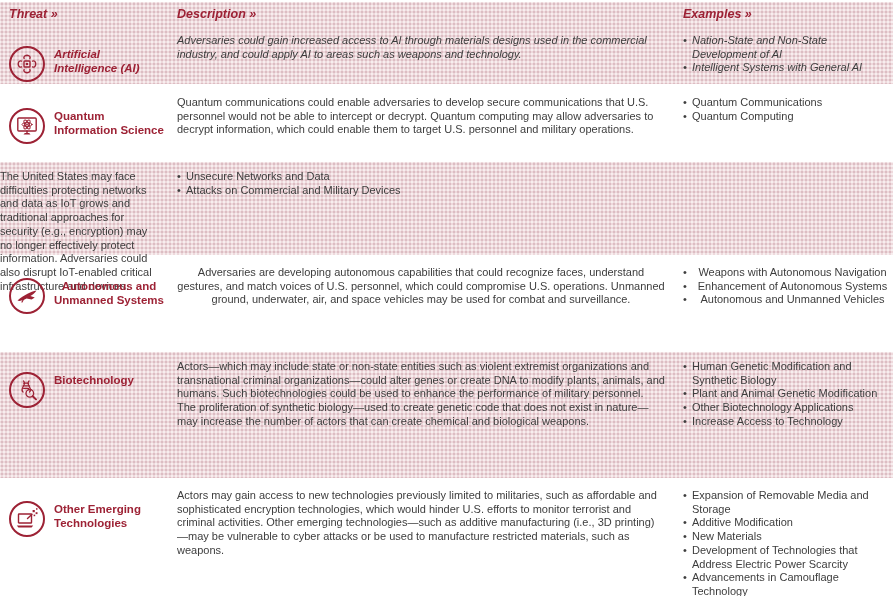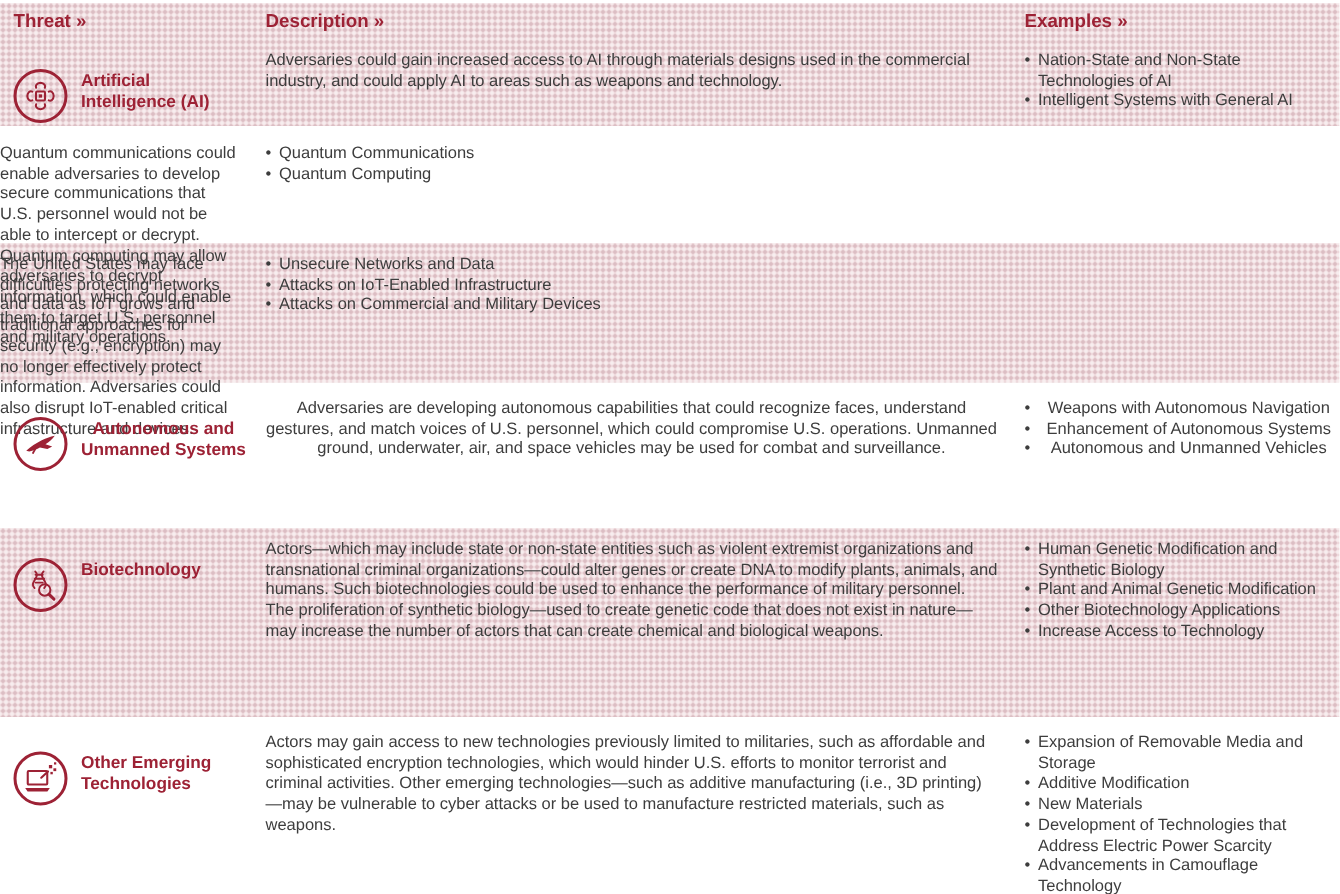--- a/index.html
+++ b/index.html
@@ -10,21 +10,21 @@
   }
   .grid-row{display:grid;grid-template-columns:177px 506px 210px;}
   .pink{
     background-color:#eed9dc;
     background-image:
       radial-gradient(rgba(172,116,130,.28) 1px, transparent 1.2px),
       radial-gradient(rgba(255,255,255,.55) 1px, transparent 1.2px);
     background-size:4px 4px,4px 4px;
     background-position:0 0,2px 2px;
   }
-  .band1{margin-top:2px;margin-bottom:4px;}
+  .band1{margin-top:2px;margin-bottom:4px;font-style:italic;}
   .hdr{height:24px;align-items:center;}
   .hdr .hcell{font-weight:bold;font-size:12.5px;color:#9d2235;}
   .hdr .c1{padding-left:9px;}
   .r-ai{height:58px;}
   .r-quantum{height:74px;}
   .r-iot{height:93px;margin-bottom:3px;}
   .r-auto{height:94px;text-align:center;}
   .r-bio{height:126px;margin-bottom:3px;}
   .r-other{height:115px;}
   .threat-cell{display:flex;align-items:flex-start;padding:20px 4px 0 9px;}
@@ -64,47 +64,62 @@
           <path d="M12 3.2c-2.6.2-3.6 1.8-2.9 3.3M12 3.2c2.6.2 3.6 1.8 2.9 3.3M3.2 12c.2-2.6 1.8-3.6 3.3-2.9M3.2 12c.2 2.6 1.8 3.6 3.3 2.9M20.8 12c-.2-2.6-1.8-3.6-3.3-2.9M20.8 12c-.2 2.6-1.8 3.6-3.3 2.9M12 20.8c-2.6-.2-3.6-1.8-2.9-3.3M12 20.8c2.6-.2 3.6-1.8 2.9-3.3"></path>
         </svg>
       </span>
       <h3 class="threat-title">Artificial Intelligence (AI)</h3>
     </div>
     <div class="desc-cell">
       <p>Adversaries could gain increased access to AI through materials designs used in the commercial industry, and could apply AI to areas such as weapons and technology.</p>
     </div>
     <div class="ex-cell">
       <ul class="ex">
-          <li>Nation-State and Non-State Technologies of AI</li>
+          <li>Nation-State and Non-State Development of AI</li>
           <li>Intelligent Systems with General AI</li>
         </ul>
     </div>
   </div>
 </div>
 
 <div class="grid-row r-quantum">
+  <div class="threat-cell">
+    <span class="badge">
+      <svg width="24" height="24" viewBox="0 0 24 24" fill="none" stroke="#9d2235" stroke-width="1.4" stroke-linecap="round">
+        <rect x="2.8" y="4" width="18.4" height="13" rx="1"></rect>
+        <path d="M12 17v2"></path>
+        <path d="M8.5 20.6h7l-1.3-1.6h-4.4z" fill="#9d2235" stroke="none"></path>
+        <g stroke-width="1">
+          <ellipse cx="12" cy="10.5" rx="5" ry="1.9"></ellipse>
+          <ellipse cx="12" cy="10.5" rx="5" ry="1.9" transform="rotate(60 12 10.5)"></ellipse>
+          <ellipse cx="12" cy="10.5" rx="5" ry="1.9" transform="rotate(-60 12 10.5)"></ellipse>
+          <circle cx="12" cy="10.5" r="0.9" fill="#9d2235" stroke="none"></circle>
+        </g>
+      </svg>
+    </span>
+    <h3 class="threat-title">Quantum Information Science</h3>
+  </div>
   <div class="desc-cell">
     <p>Quantum communications could enable adversaries to develop secure communications that U.S. personnel would not be able to intercept or decrypt. Quantum computing may allow adversaries to decrypt information, which could enable them to target U.S. personnel and military operations.</p>
   </div>
   <div class="ex-cell">
     <ul class="ex">
         <li>Quantum Communications</li>
         <li>Quantum Computing</li>
       </ul>
   </div>
 </div>
 
 <div class="grid-row r-iot pink">
   <div class="desc-cell">
     <p>The United States may face difficulties protecting networks and data as IoT grows and traditional approaches for security (e.g., encryption) may no longer effectively protect information. Adversaries could also disrupt IoT-enabled critical infrastructure and devices.</p>
   </div>
   <div class="ex-cell">
     <ul class="ex">
         <li>Unsecure Networks and Data</li>
-        <li>Attacks on IoT-Enabled Infrastructure</li>
         <li>Attacks on Commercial and Military Devices</li>
       </ul>
   </div>
 </div>
 
 <div class="grid-row r-auto">
   <div class="threat-cell">
     <span class="badge">
       <svg width="24" height="24" viewBox="0 0 24 24" fill="none" stroke="#9d2235" stroke-width="1.2" stroke-linecap="round">
         <path d="M2.5 16.5c3-2.8 6.5-5 10-6.8 2.8-1.5 6-2.6 9-3.2-1.6 2.3-3.8 4.2-6.2 5.6l4.5 1.5-3.2 1.8-5-1c-1.8 1-4.6 2.1-7.1 2.6z" fill="#9d2235" stroke="none"></path>

